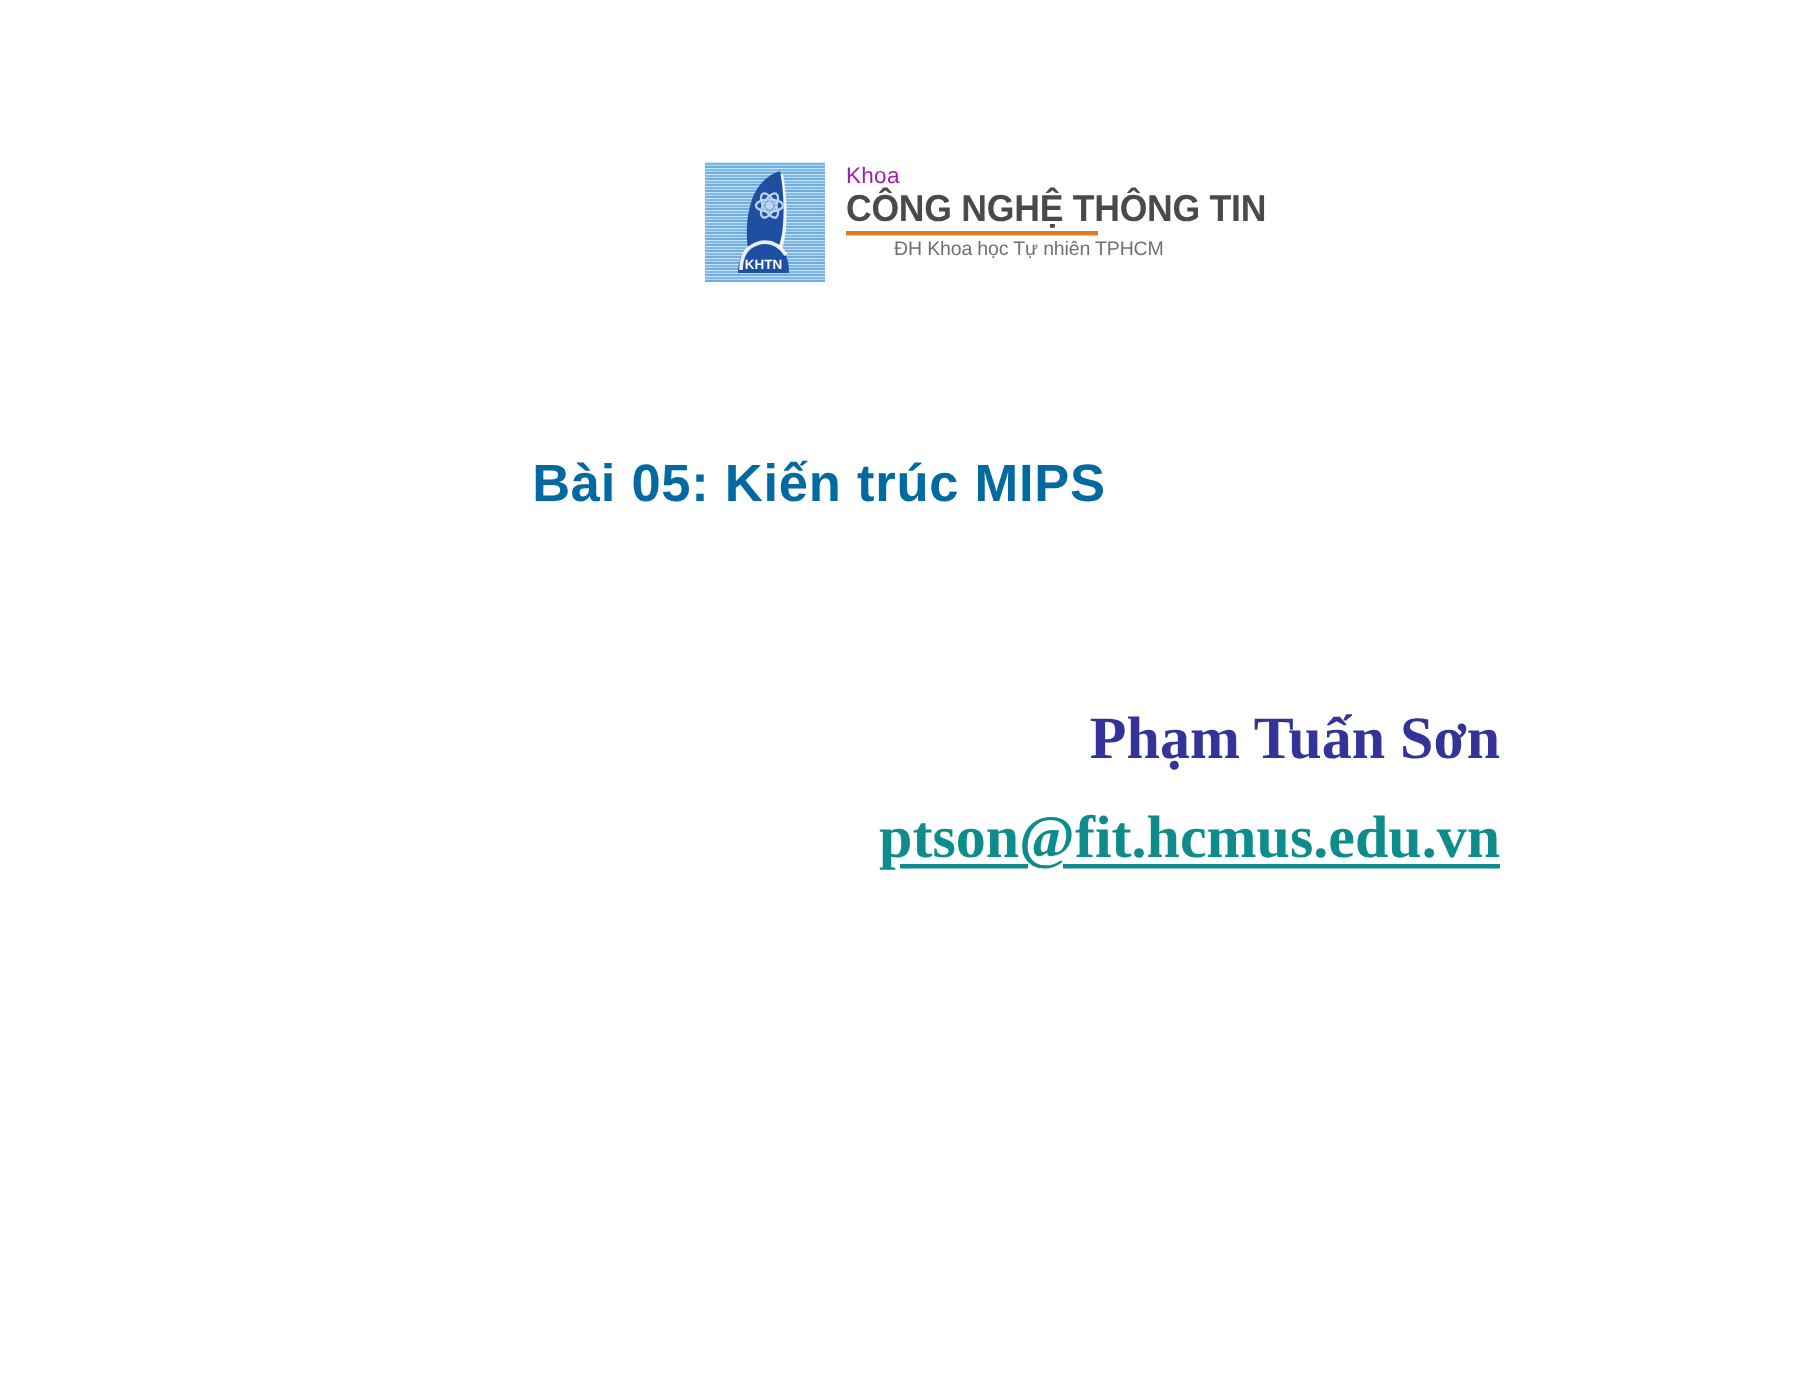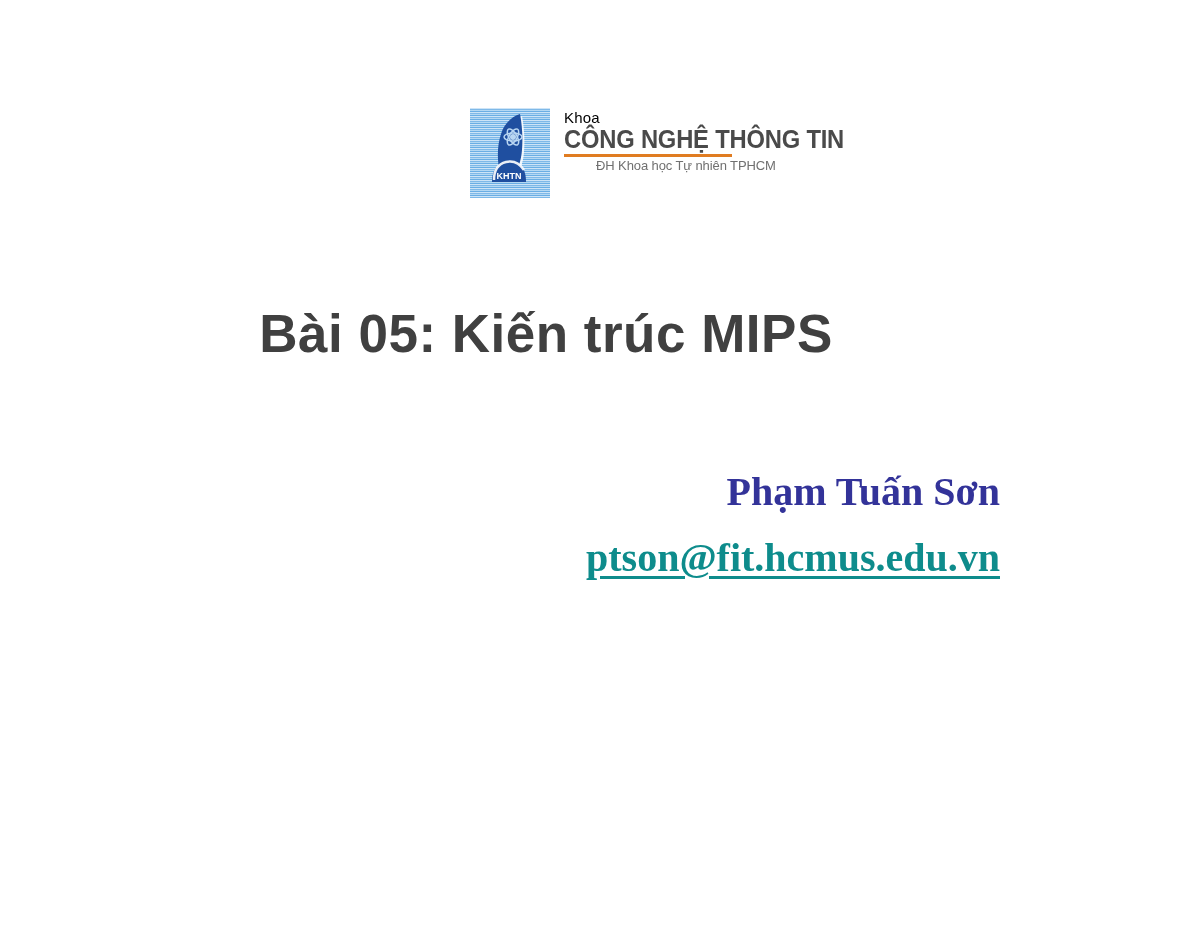--- a/index.html
+++ b/index.html
@@ -22,21 +22,21 @@
     position: absolute;
     left: 470px;
     top: 108px;
     display: flex;
     align-items: flex-start;
   }
 
   .logo-emblem {
     position: relative;
     width: 80px;
-    height: 90px;
+    height: 80px;
     flex: 0 0 auto;
     overflow: hidden;
     background: #9fcdf0;
     background-image: repeating-linear-gradient(
       to bottom,
       #cde4f7 0px, #cde4f7 1px,
       #7fb9e8 1px, #7fb9e8 2px,
       #b4d8f3 2px, #b4d8f3 3px,
       #6aaee4 3px, #6aaee4 4px
     );
@@ -51,21 +51,21 @@
   }
 
   .logo-text {
     margin-left: 14px;
     padding-top: 2px;
   }
 
   .logo-khoa {
     font-family: "Liberation Sans", sans-serif;
     font-size: 15px;
-    color: #000000;
+    color: #a21caf;
     line-height: 1.05;
     letter-spacing: 0.2px;
   }
 
   .logo-main {
     font-family: "Liberation Sans", sans-serif;
     font-size: 25px;
     font-weight: bold;
     color: #4a4a4a;
     line-height: 1.06;
@@ -93,23 +93,23 @@
   }
 
   
   .slide-title {
     position: absolute;
     left: 0;
     top: 303px;
     width: 1092px;
     text-align: center;
     font-family: "Liberation Sans", sans-serif;
-    font-size: 53px;
+    font-size: 35px;
     font-weight: bold;
-    color: #404040;
+    color: #0369a1;
     letter-spacing: 0.5px;
     white-space: nowrap;
   }
 
   
   .author-block {
     position: absolute;
     left: 300px;
     top: 468px;
     width: 700px;

